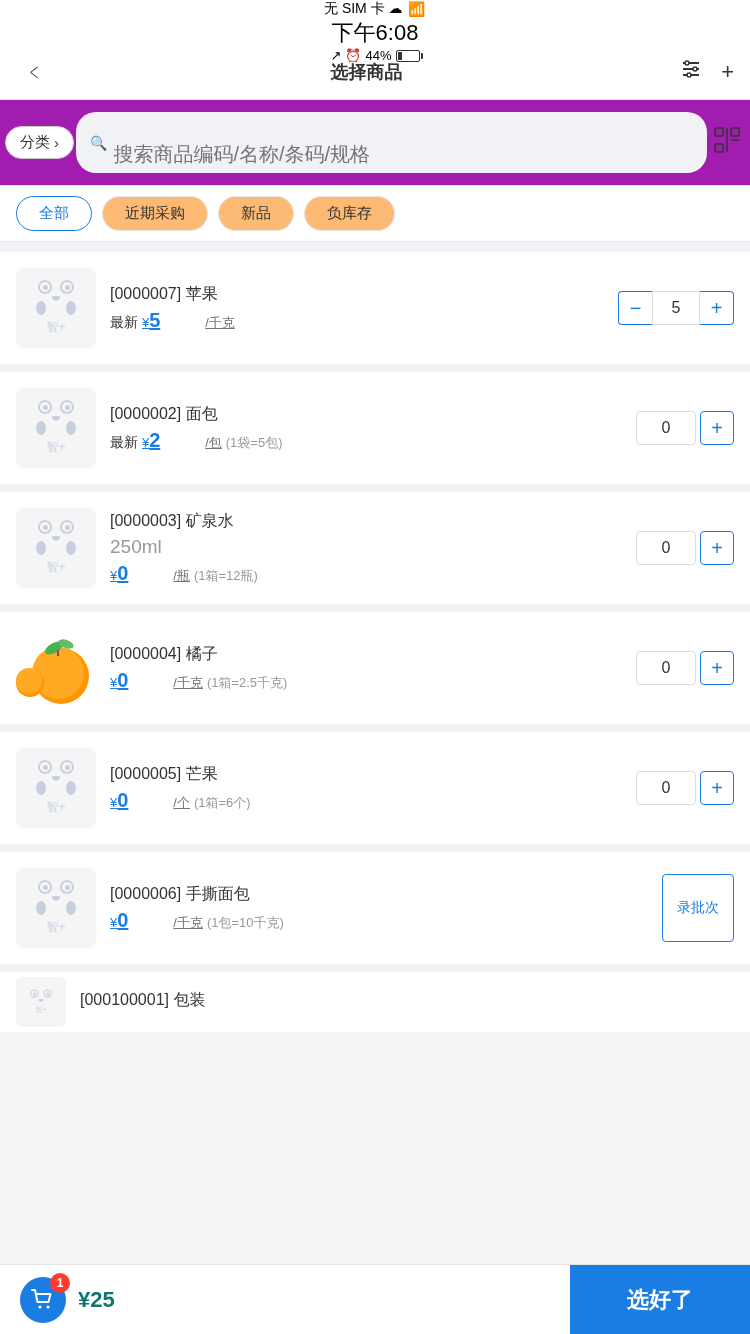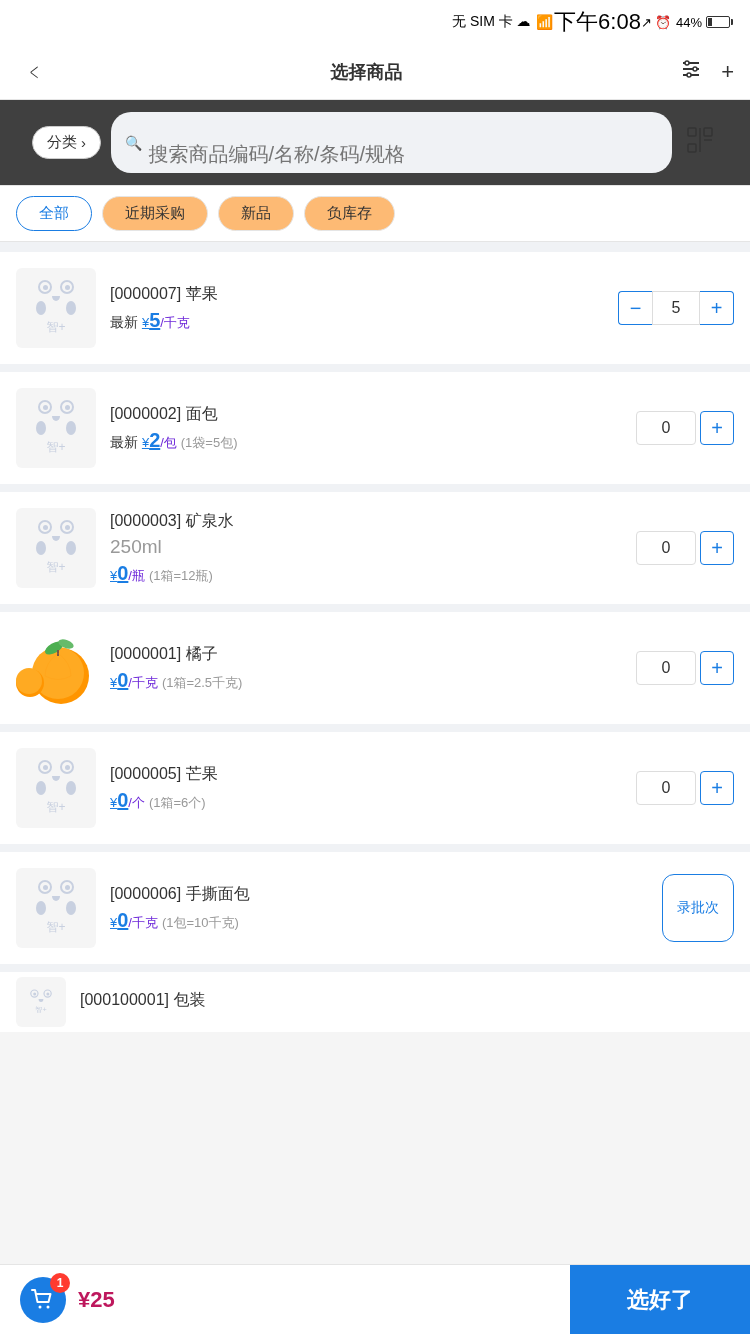--- a/index.html
+++ b/index.html
@@ -11,23 +11,24 @@
       min-height: 1334px;
       overflow-x: hidden;
     }
 
     
     .status-bar {
       background: #fff;
       height: 44px;
       display: flex;
       align-items: center;
-      justify-content: flex-end;
-      padding: 0 20px;
+      justify-content: flex-start;
+      padding: 0 32px;
       font-size: 15px;
+      flex-direction: column;
     }
     .status-left { display: flex; align-items: center; gap: 6px; font-size: 14px; }
     .status-center { font-size: 22px; font-weight: 500; }
     .status-right { display: flex; align-items: center; gap: 4px; font-size: 13px; }
     .battery-icon {
       width: 24px; height: 12px;
       border: 1.5px solid #333;
       border-radius: 2px;
       position: relative;
       display: inline-flex;
@@ -75,25 +76,25 @@
       gap: 18px;
     }
     .nav-filter-icon, .nav-add-icon {
       font-size: 22px;
       color: #333;
       cursor: pointer;
     }
 
     
     .filter-bar {
-      background: #404040;
-      padding: 12px 32px;
-      display: flex;
-      align-items: center;
-      gap: 10px;
+      background: #a21caf;
+      padding: 12px 5px;
+      display: flex;
+      align-items: center;
+      gap: 2px;
       border-bottom: 1px solid #e5e5e5;
     }
     .category-btn {
       display: flex;
       align-items: center;
       gap: 4px;
       padding: 6px 14px;
       border: 1px solid #ccc;
       border-radius: 20px;
       font-size: 15px;
@@ -244,22 +245,24 @@
       text-decoration: underline;
       font-size: 13px;
     }
     .price-value {
       color: #1a7de3;
       font-size: 20px;
       font-weight: 600;
       text-decoration: underline;
     }
     .price-unit {
-      color: #6d28d9;
+      color: #737373;
       font-size: 13px;
+      text-decoration: underline;
+      padding-left: 45px;
     }
     .price-sub {
       color: #999;
       font-size: 13px;
     }
 
     .product-qty {
       display: flex;
       align-items: center;
       gap: 0;
@@ -292,21 +295,21 @@
       text-align: center;
       font-size: 16px;
       color: #333;
       background: #fff;
       outline: none;
     }
 
     .batch-btn {
       padding: 24px 14px;
       border: 1.5px solid #1a7de3;
-      border-radius: 12px;
+      border-radius: 4px;
       color: #1a7de3;
       font-size: 14px;
       background: #fff;
       cursor: pointer;
     }
 
     
     .bottom-bar {
       position: fixed;
       bottom: 0;
@@ -342,21 +345,21 @@
       color: #fff;
       border-radius: 50%;
       width: 20px; height: 20px;
       font-size: 12px;
       display: flex; align-items: center; justify-content: center;
       font-weight: 600;
     }
     .cart-total {
       font-size: 22px;
       font-weight: 600;
-      color: #be185d;
+      color: #0f766e;
     }
     .confirm-btn {
       height: 70px;
       width: 180px;
       background: #1a7de3;
       color: #fff;
       font-size: 22px;
       font-weight: 600;
       border: none;
       cursor: pointer;
@@ -563,21 +566,21 @@
         <line x1="42" y1="22" x2="42" y2="28" stroke="#795548" stroke-width="2"></line>
 
         <circle cx="14" cy="55" r="14" fill="#ff9500"></circle>
         <circle cx="13" cy="53" r="13" fill="#ffaa22"></circle>
 
         <path d="M42 25 Q55 35 55 48 Q42 55 29 48 Q29 35 42 25Z" fill="none" stroke="#ff8c00" stroke-width="0.5" opacity="0.3"></path>
       </svg>
     </div>
     <div class="product-info">
       <div class="product-name">
-        <span>[0000001]</span> <span>橘子</span>
+        <span>[0000004]</span> <span>橘子</span>
       </div>
       <div class="product-price">
         <span class="price-currency">¥</span><span class="price-value">0</span><span class="price-unit">/千克</span>
         <span class="price-sub">(1箱=2.5千克)</span>
       </div>
     </div>
     <div class="product-qty">
       <input class="qty-input" type="text" value="0" style="border-radius: 4px; border: 1.5px solid rgb(221, 221, 221); width: 60px;">
       <button class="qty-btn qty-plus" style="border-radius:4px; border:1.5px solid #1a7de3; margin-left:4px;">+</button>
     </div>

